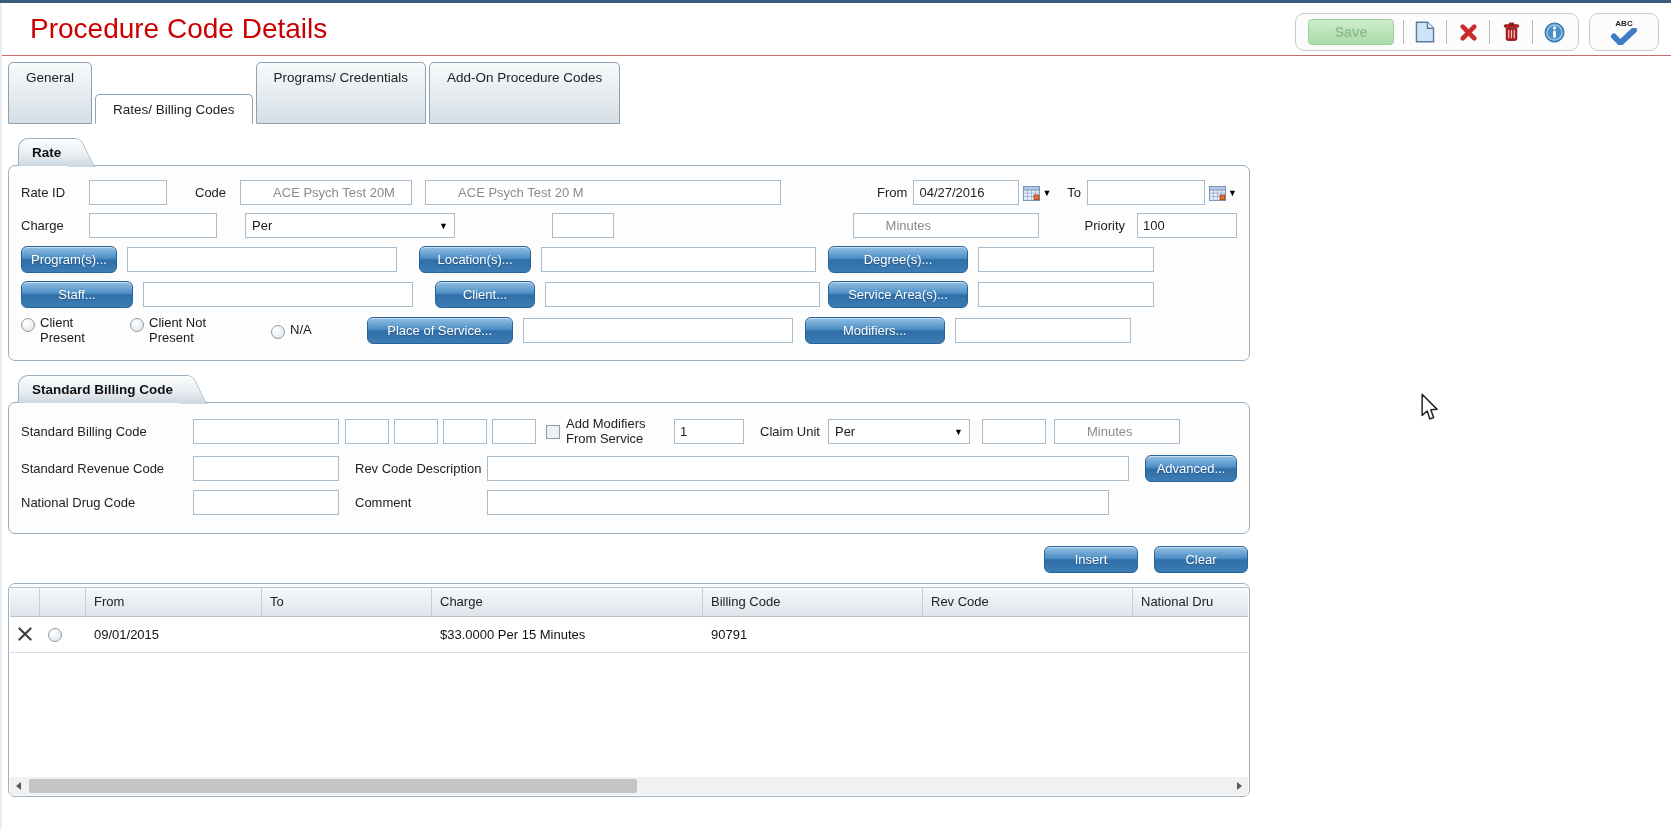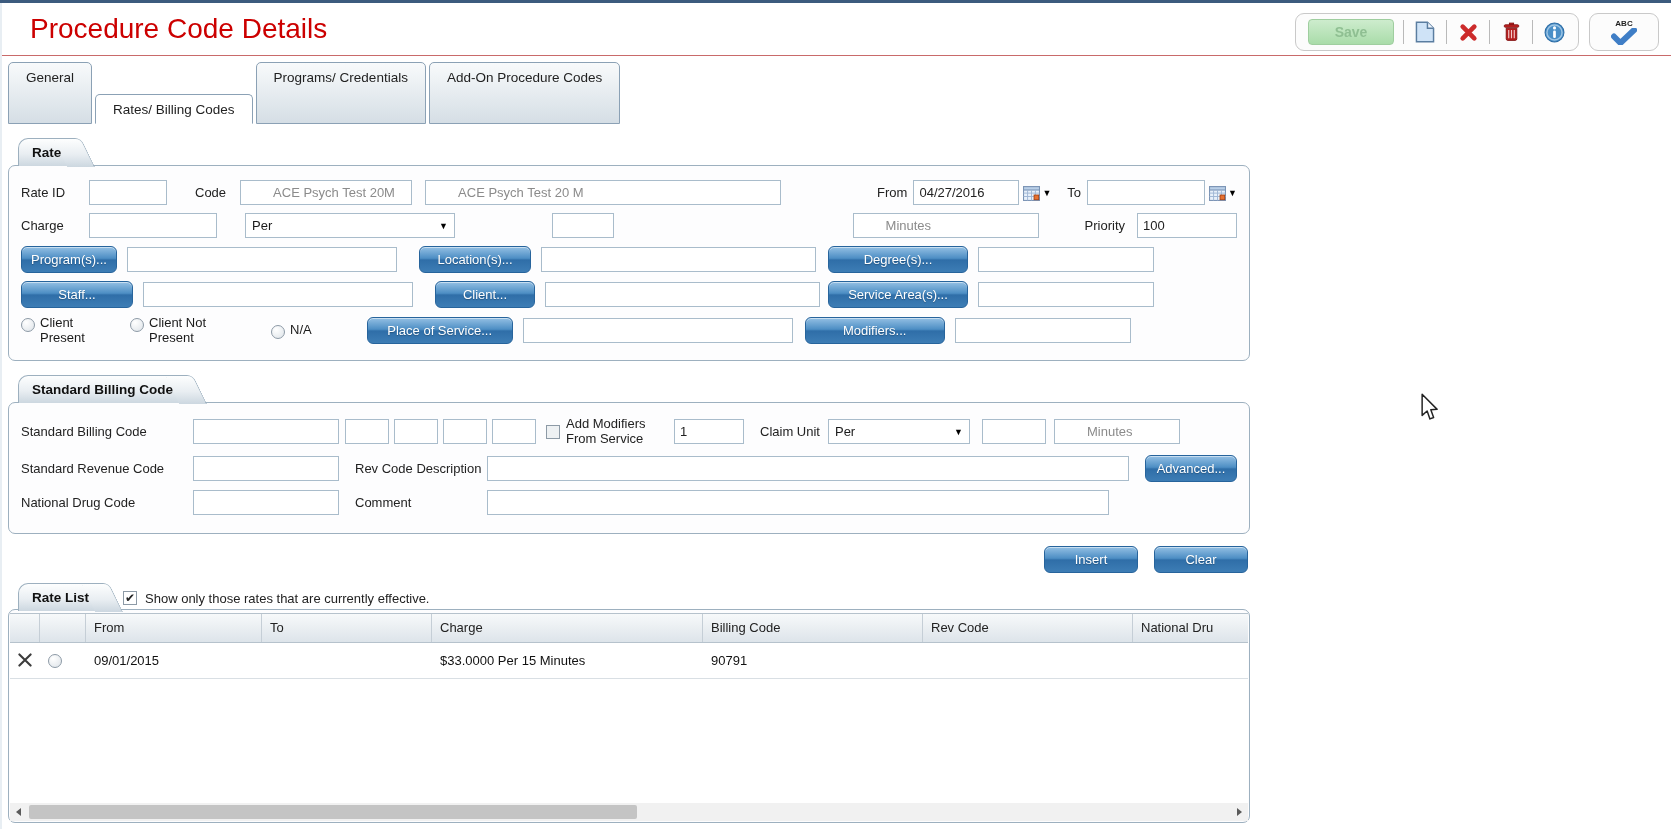--- a/index.html
+++ b/index.html
@@ -287,27 +287,20 @@
       </div>
     </div>
 
     
     <div class="actions">
       <button class="btn-blue">Insert</button>
       <button class="btn-blue">Clear</button>
     </div>
 
     
-    <div class="rl-tabrow">
-      <div class="sec-tab" style="margin-top:0">Rate List</div>
-      <div class="rl-filter">
-        <span class="cb checked"></span>
-        <span class="lbl">Show only those rates that are currently effective.</span>
-      </div>
-    </div>
     <div class="panel rl-panel">
       <div class="grid-header">
         <span class="gh c0"></span>
         <span class="gh c1"></span>
         <span class="gh c2">From</span>
         <span class="gh c3">To</span>
         <span class="gh c4">Charge</span>
         <span class="gh c5">Billing Code</span>
         <span class="gh c6">Rev Code</span>
         <span class="gh c7">National Dru</span>

